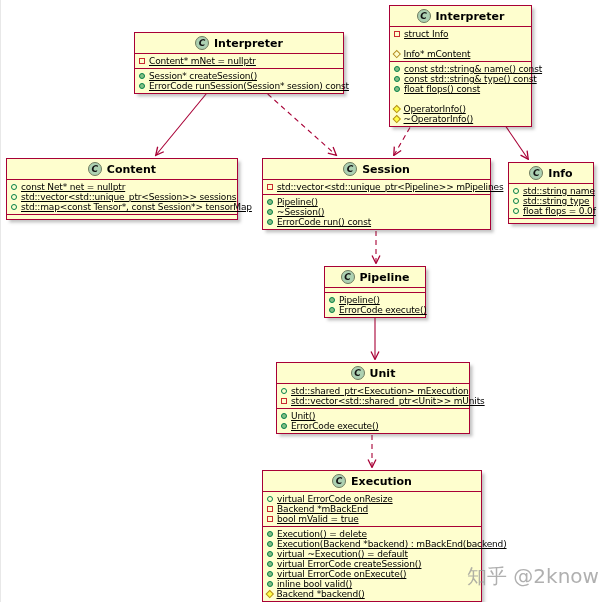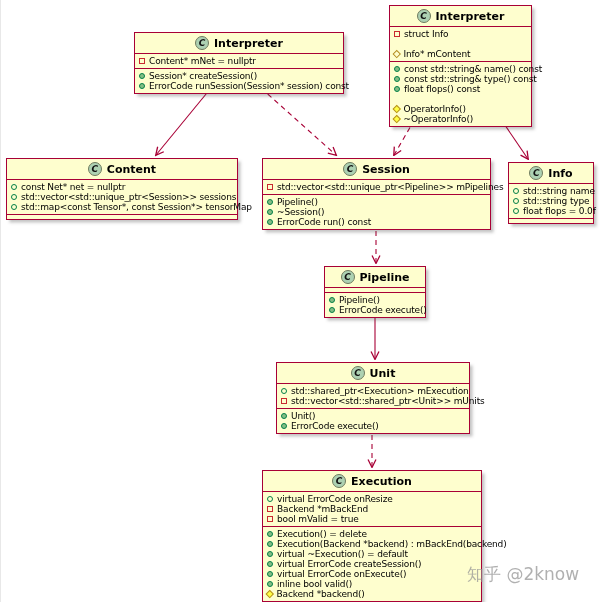--- a/index.html
+++ b/index.html
@@ -44,20 +44,21 @@
     font-weight:bold;
     font-style:italic;
     color:#101010;
     display:flex; align-items:center; justify-content:center;
     flex:none;
     line-height:1;
   }
   .compartment {
     padding:2px 4px;
     border-bottom:1px solid #A80036;
+    text-decoration:underline;
   }
   .compartment:last-child { border-bottom:none; }
   .compartment.empty { height:4px; padding:0; }
   .member {
     display:flex;
     align-items:center;
     height:10px;
     line-height:10px;
     font-size:9px;
     color:#000;
@@ -91,21 +92,21 @@
     position:absolute; left:0; top:0;
     width:600px; height:602px;
     z-index:1;
   }
   #edges line { stroke:#A80036; stroke-width:1.1; }
   #edges line.dashed { stroke-dasharray:5 4; }
   
   #watermark {
     position:absolute;
     left:466px; top:563px;
-    font-size:17px;
+    font-size:20px;
     color:rgba(150,150,150,0.75);
     z-index:5;
     white-space:nowrap;
     font-family:"DejaVu Sans","Liberation Sans",sans-serif;
   }
 </style>
 </head>
 <body>
 
 <div id="canvas">

